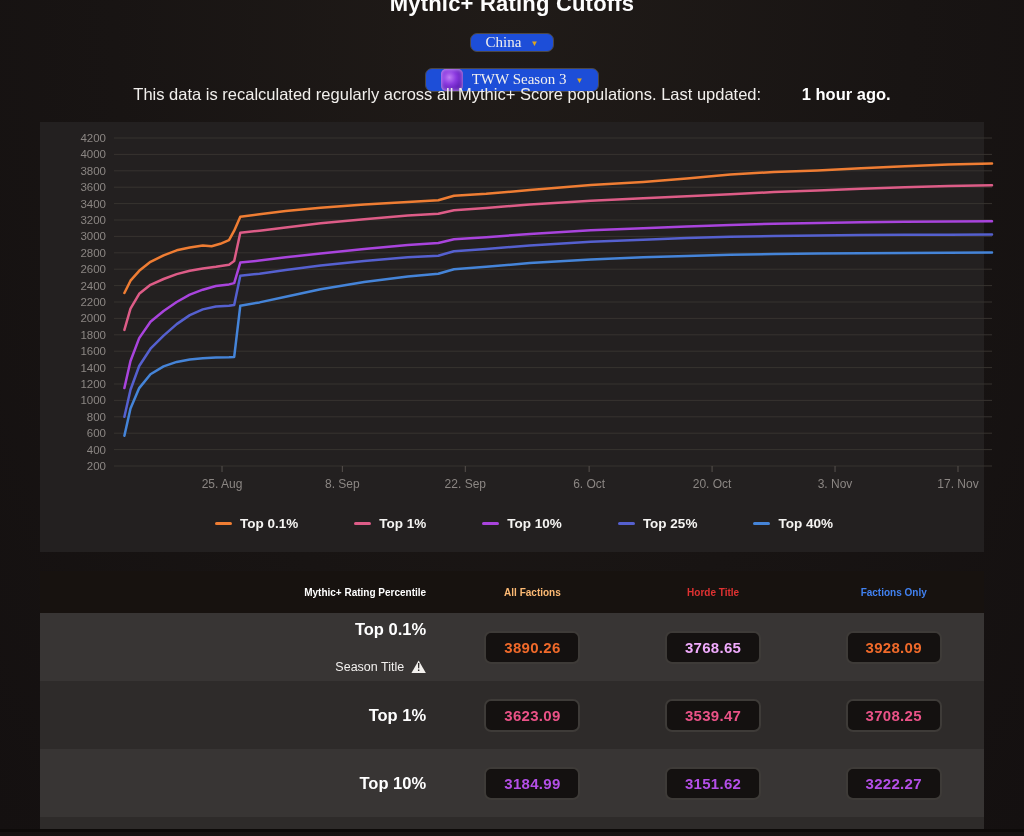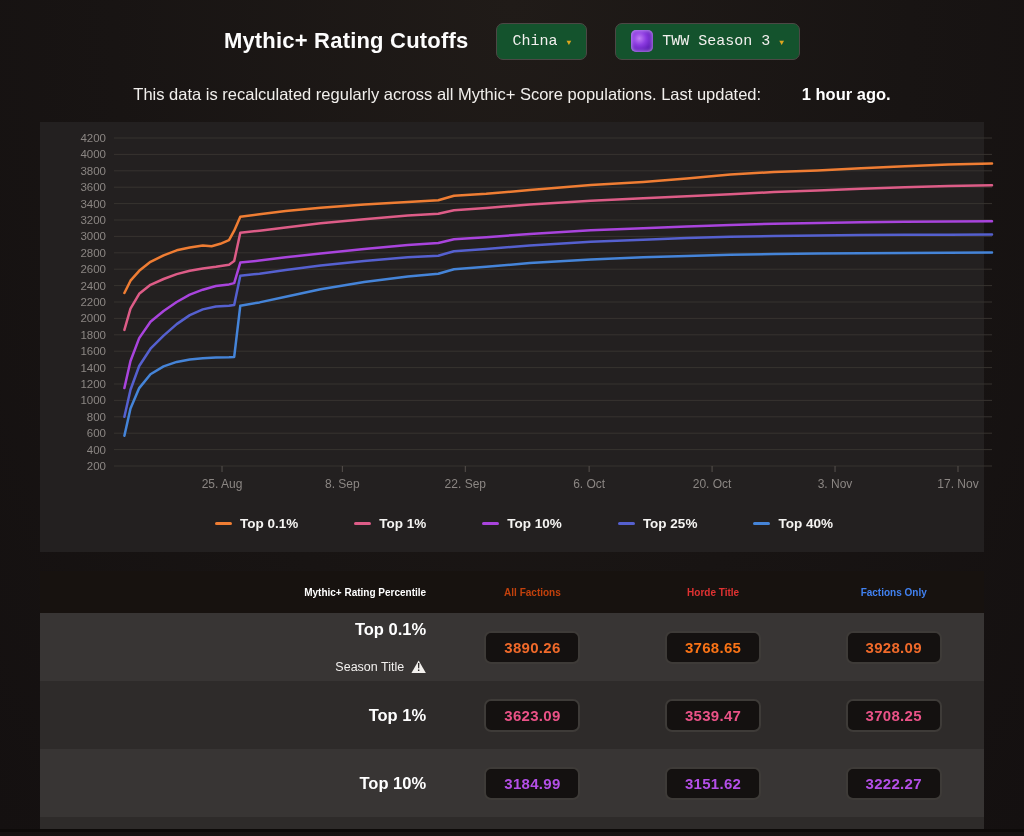--- a/index.html
+++ b/index.html
@@ -4,26 +4,26 @@
 <style>
   * { margin:0; padding:0; box-sizing:border-box; }
   html,body { width:1024px; height:836px; overflow:hidden; }
   body {
     background: radial-gradient(ellipse at 50% 0%, #201b18 0%, #181413 55%, #141010 100%);
     font-family: "Liberation Sans", sans-serif;
     color:#fff;
   }
 
   
-  .topbar { margin-top:22px; display:flex; justify-content:center; align-items:center; gap:28px; height:38px; }
+  .topbar { margin-top:22px; display:flex; justify-content:center; align-items:center; gap:16px; height:38px;flex-direction:column; }
   .page-title { font-size:22px; font-weight:bold; color:#fdfdfd; letter-spacing:.2px; }
   .dropdown {
     display:flex; align-items:center; gap:9px; height:37px; padding:0 15px;
-    background:#14532d; border:1px solid #4c4845; border-radius:7px;
-    color:#f2f0ee; font-size:15px; font-family:Liberation Mono, monospace; cursor:pointer;
+    background:#1d4ed8; border:1px solid #4c4845; border-radius:7px;
+    color:#f2f0ee; font-size:15px; font-family:Liberation Serif, serif; cursor:pointer;
   }
   .caret { font-size:8px; color:#dda61e; transform:translateY(1px); }
   .season-icon {
     width:22px; height:22px; border-radius:5px; display:inline-block;
     background: radial-gradient(circle at 38% 38%, #c07df5 0%, #8b3ae0 35%, #5d1cb4 70%, #3a0f7e 100%);
     box-shadow: inset 0 0 4px #d9b4ff;
   }
 
   
   .subtitle { margin-top:25px; text-align:center; font-size:16.5px; color:#f1efec; }
@@ -170,37 +170,37 @@
         <div class="legend-item">
           <span class="legend-swatch" style="background: rgb(69, 132, 216);"></span>
           <span class="legend-label">Top 40%</span>
         </div>
       </div>
   </section>
 
   <section class="cutoff-table">
     <div class="t-row t-head">
       <div class="c1 head-label" style="color: rgb(255, 255, 255);">Mythic+ Rating Percentile</div>
-      <div class="c2 head-label" style="color: #c2410c;">All Factions</div>
+      <div class="c2 head-label" style="color: #fdba74;">All Factions</div>
       <div class="c3 head-label" style="color: rgb(224, 50, 50);">Horde Title</div>
       <div class="c4 head-label" style="color: rgb(65, 129, 240);">Factions Only</div>
     </div>
     <div id="rows">
         <div class="t-row t-body-row row-odd">
           <div class="c1">
             <div class="pct-label">Top 0.1%</div>
             <div class="pct-note">
               <span>Season Title</span>
               <span class="warning-icon">
                 <span class="excl">!</span>
               </span>
             </div>
           </div>
           <div class="c2"><span class="value-box" style="color: rgb(240, 106, 42);">3890.26</span></div>
-          <div class="c3"><span class="value-box" style="color: #f97316;">3768.65</span></div>
+          <div class="c3"><span class="value-box" style="color: #f0abfc;">3768.65</span></div>
           <div class="c4"><span class="value-box" style="color: rgb(240, 106, 42);">3928.09</span></div>
         </div>
         <div class="t-row t-body-row row-even">
           <div class="c1">
             <div class="pct-label">Top 1%</div>
           </div>
           <div class="c2"><span class="value-box" style="color: rgb(234, 82, 135);">3623.09</span></div>
           <div class="c3"><span class="value-box" style="color: rgb(234, 82, 135);">3539.47</span></div>
           <div class="c4"><span class="value-box" style="color: rgb(234, 82, 135);">3708.25</span></div>
         </div>

